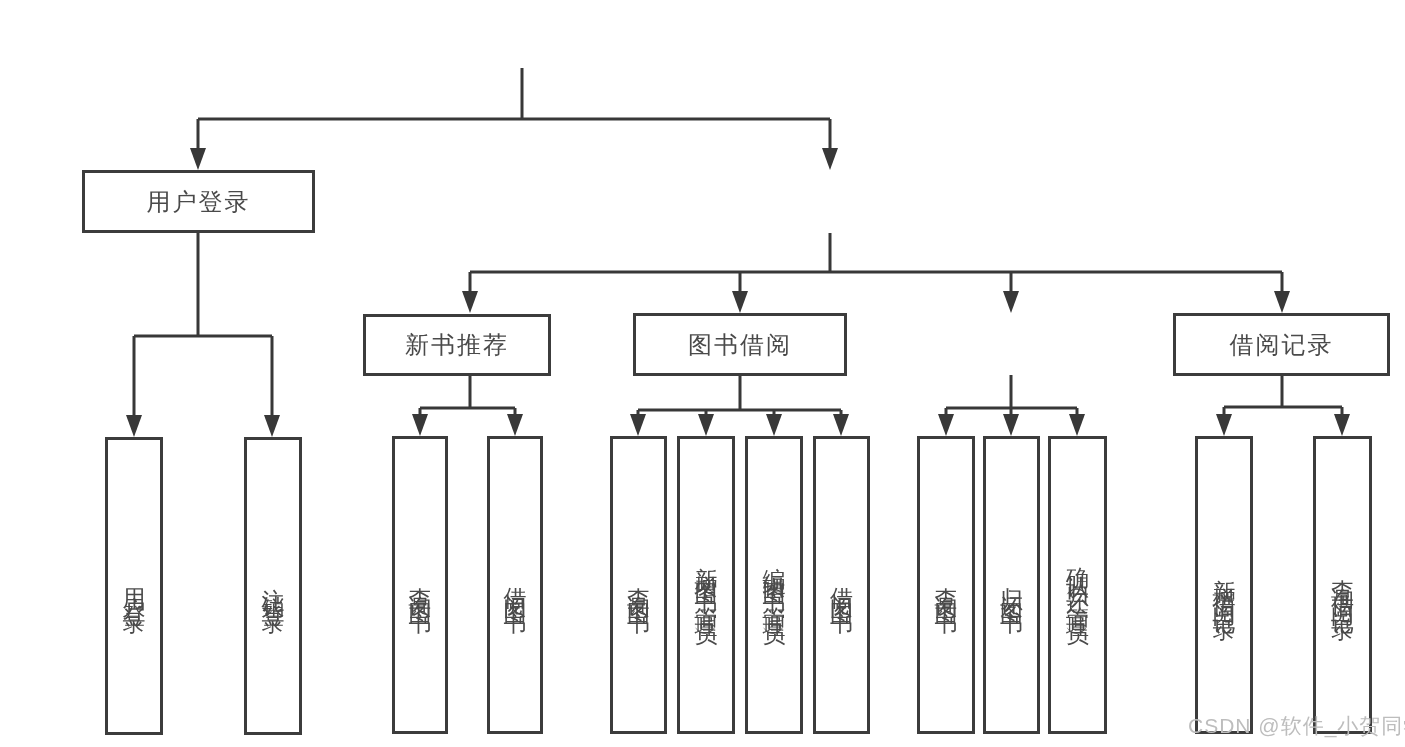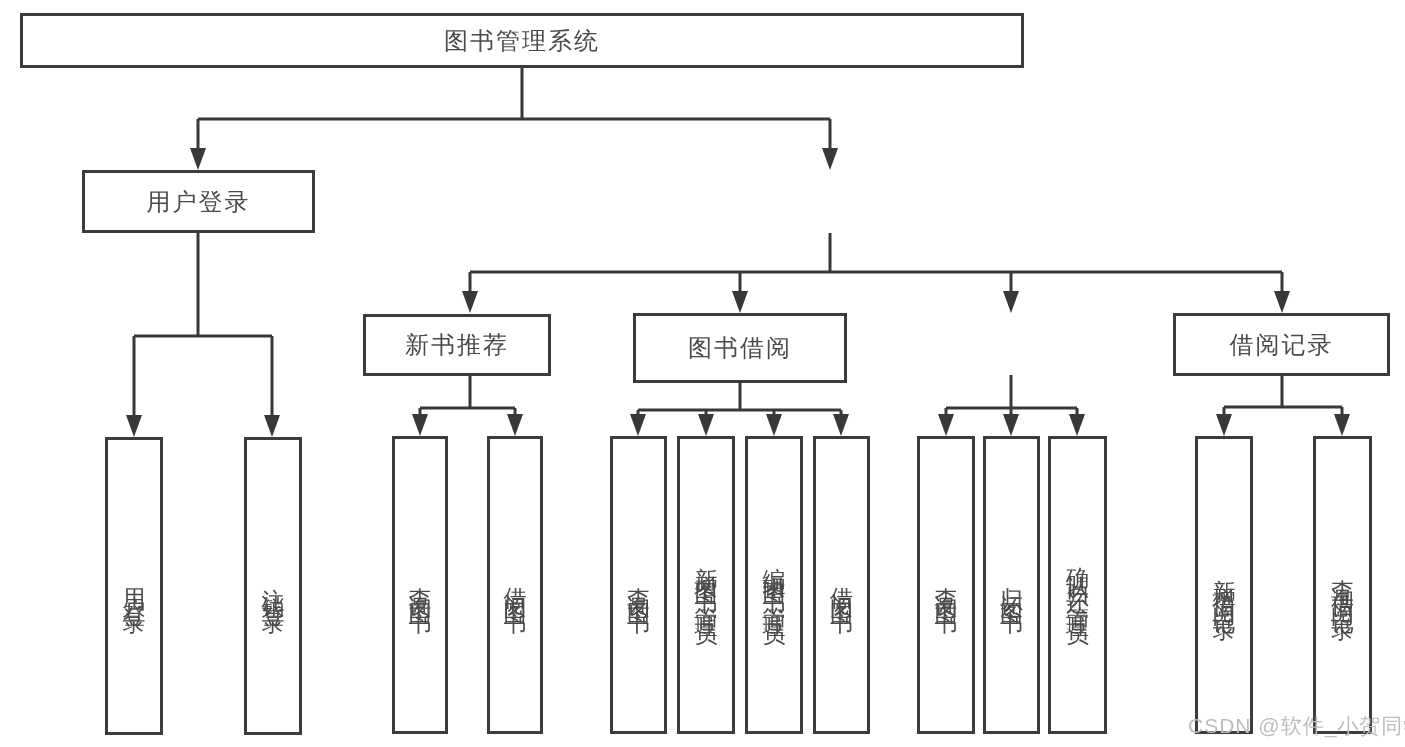--- a/index.html
+++ b/index.html
@@ -95,32 +95,29 @@
       <polygon points="1003,414 1019,414 1011,436"></polygon>
       <polygon points="1069,414 1085,414 1077,436"></polygon>
     </g>
     <g>
       <path d="M1282 376 V407 M1224 407 H1342 M1224 407 V416 M1342 407 V416"></path>
       <polygon points="1216,414 1232,414 1224,436"></polygon>
       <polygon points="1334,414 1350,414 1342,436"></polygon>
     </g>
   </svg>
 
-  <div class="box h root" style="left:20px;top:13px;width:1004px;height:55px">
-    <span>图书管理系统</span>
-  </div>
 
   <div class="box h" style="left:82px;top:170px;width:233px;height:63px">
     <span>用户登录</span>
   </div>
 
   <div class="box h" style="left:363px;top:314px;width:188px;height:62px">
     <span>新书推荐</span>
   </div>
-  <div class="box h" style="left:633px;top:313px;width:214px;height:70px">
+  <div class="box h" style="left:633px;top:313px;width:214px;height:63px">
     <span>图书借阅</span>
   </div>
   <div class="box h" style="left:1173px;top:313px;width:217px;height:63px">
     <span>借阅记录</span>
   </div>
 
   <div class="box v" style="left:105px;top:437px;width:58px;height:298px">
     <span>用户登录</span>
   </div>
   <div class="box v" style="left:244px;top:437px;width:58px;height:298px">

